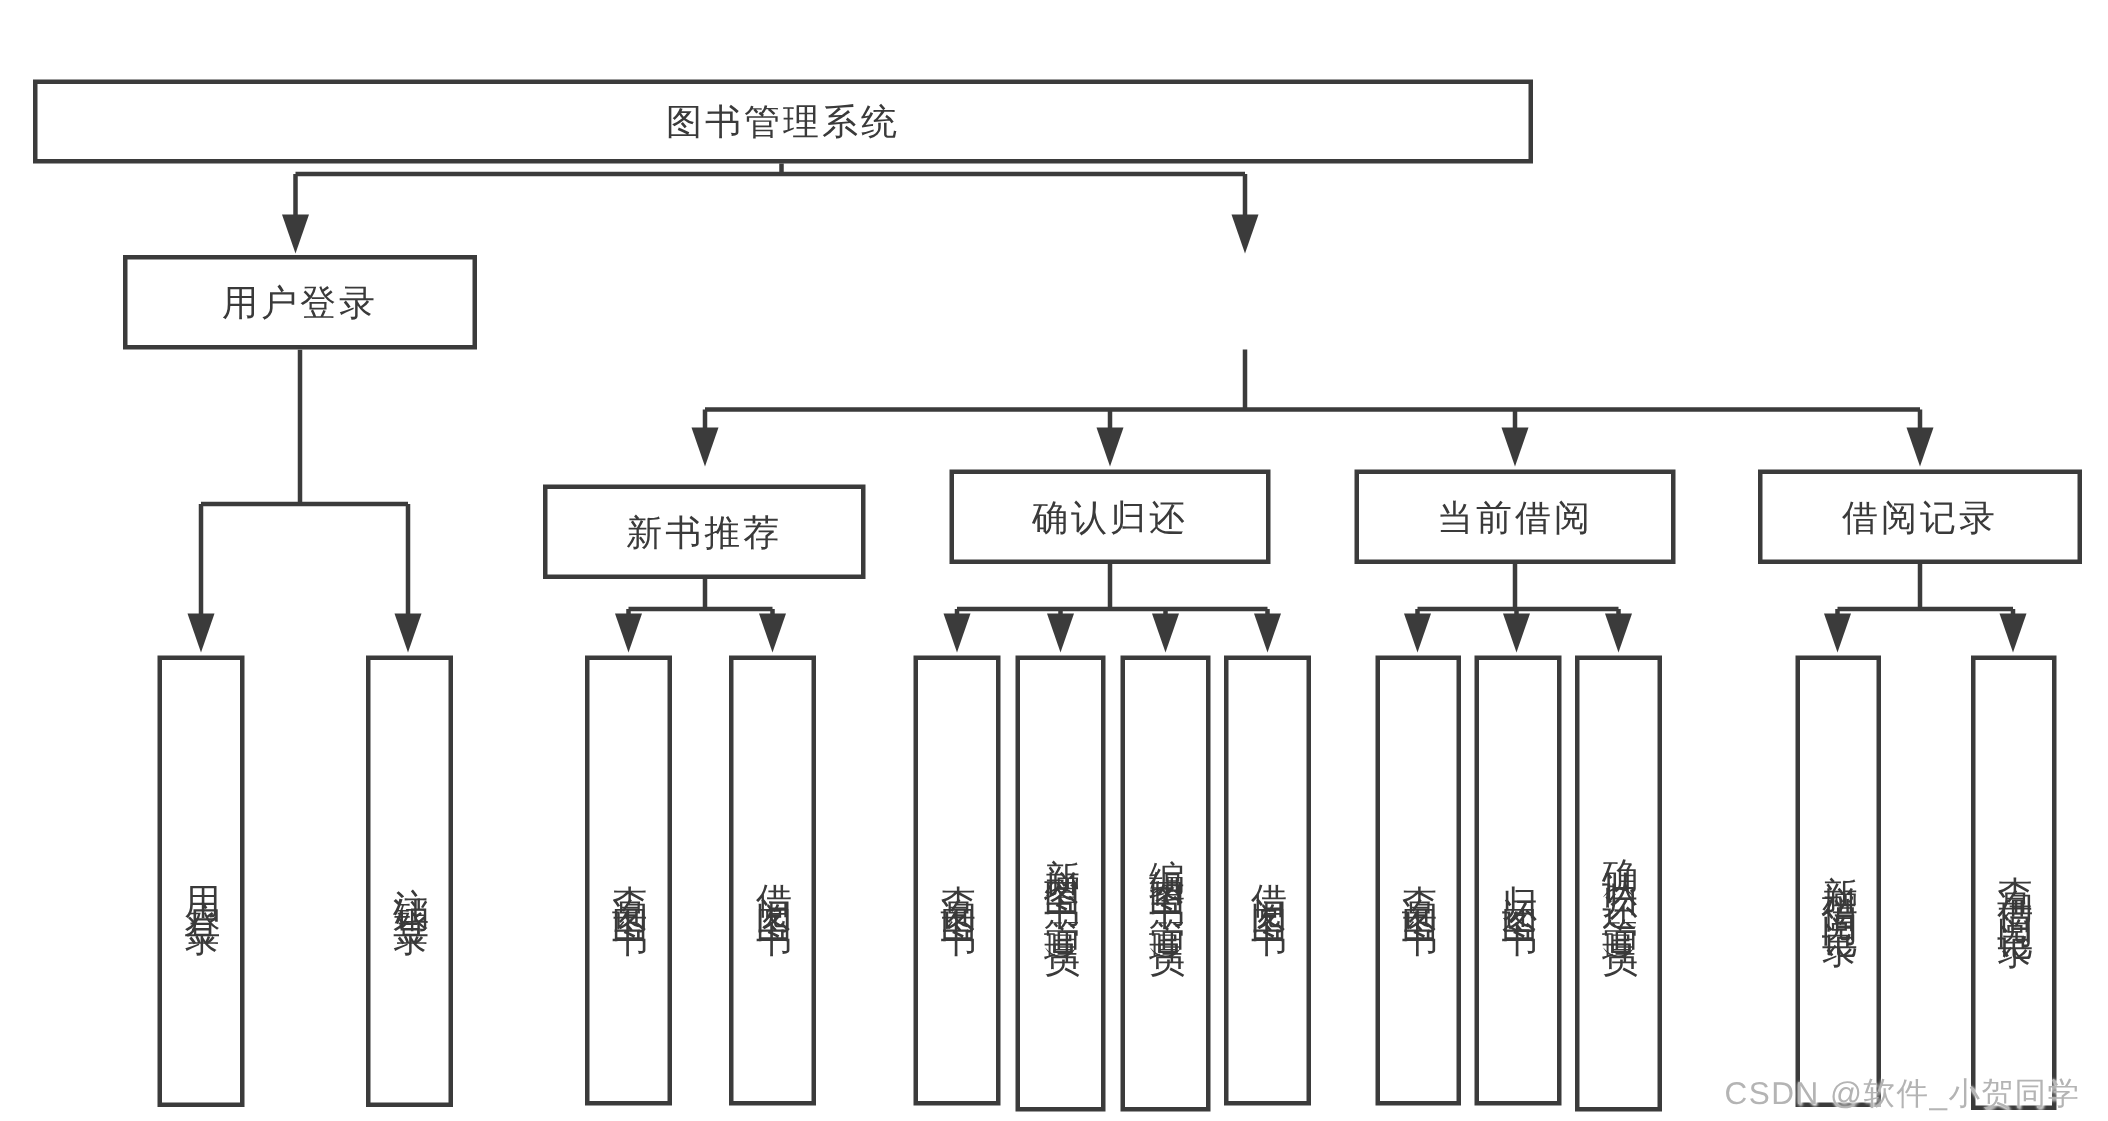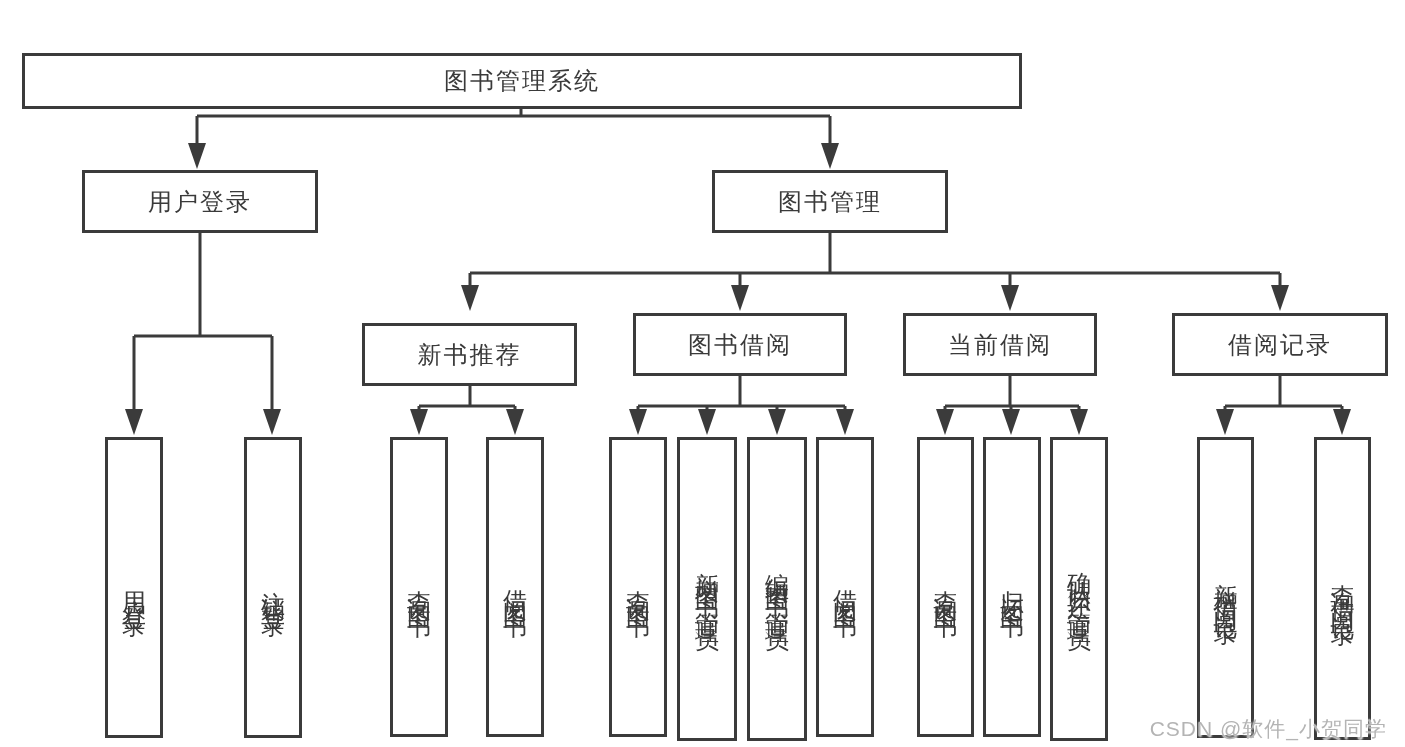--- a/index.html
+++ b/index.html
@@ -76,31 +76,28 @@
     <polygon points="1333,409 1351,409 1342,435"></polygon>
   </svg>
 
   <div class="box h" style="left:22px;top:13px;width:1000px;height:56px;margin-top:40px;">
     <span>图书管理系统</span>
   </div>
 
   <div class="box h" style="left:82px;top:170px;width:236px;height:63px;">
     <span>用户登录</span>
   </div>
-  <div class="box h" style="left:712px;top:170px;width:236px;height:63px;">
-    <span>图书管理</span>
-  </div>
 
   <div class="box h" style="left:362px;top:323px;width:215px;height:63px;">
     <span>新书推荐</span>
   </div>
   <div class="box h" style="left:633px;top:313px;width:214px;height:63px;">
-    <span>图书借阅</span>
+    <span>确认归还</span>
   </div>
-  <div class="box h" style="left:903px;top:313px;width:194px;height:63px;">
+  <div class="box h" style="left:903px;top:313px;width:214px;height:63px;">
     <span>当前借阅</span>
   </div>
   <div class="box h" style="left:1172px;top:313px;width:216px;height:63px;">
     <span>借阅记录</span>
   </div>
 
   <div class="box v" style="left:105px;top:437px;width:58px;height:301px;">
     <span>用户登录</span>
   </div>
   <div class="box v" style="left:244px;top:437px;width:58px;height:301px;">

